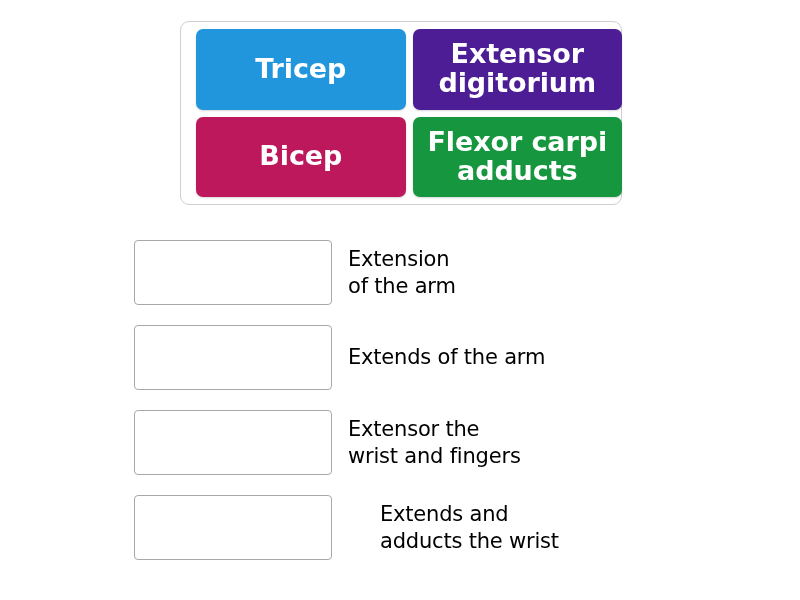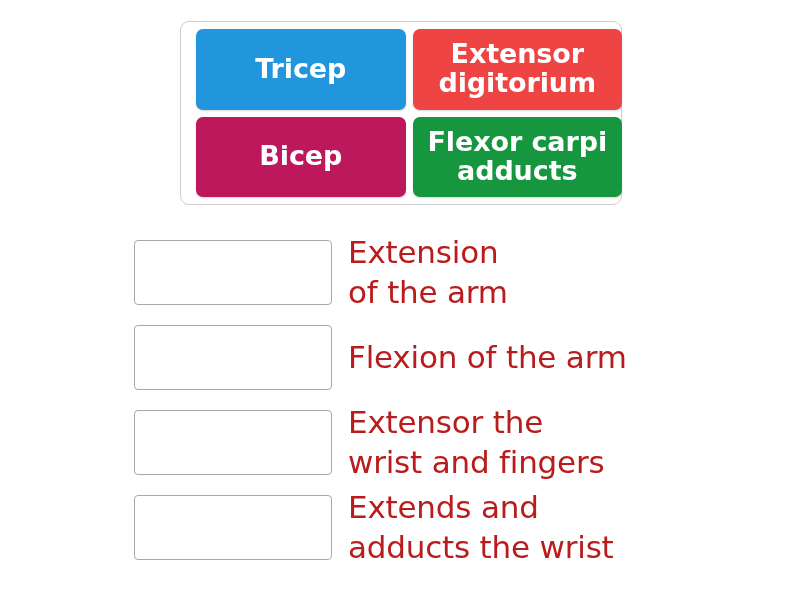--- a/index.html
+++ b/index.html
@@ -66,54 +66,55 @@
     width: 600px;
   }
   .answer-row {
     display: flex;
     align-items: flex-start;
     margin-bottom: 20px;
     height: 65px;
   }
   .answer-row:last-child {
     margin-bottom: 0;
+    gap: 32px;
   }
   .drop-zone {
     width: 198px;
     height: 65px;
     flex: 0 0 198px;
     box-sizing: border-box;
     background: #ffffff;
     border: 1px solid #a8a8a8;
     border-radius: 4px;
   }
   .answer-text {
     margin-left: 16px;
-    font-size: 31px;
+    font-size: 21px;
     line-height: 1.27;
-    color: #b91c1c;
+    color: #000000;
     letter-spacing: -0.2px;
     white-space: pre-line;
     align-self: center;
   }
   .answer-row.single-line .answer-text {
     align-self: center;
   }
 </style>
 </head>
 <body>
 
 <div id="tile-bank-card">
   <div id="tile-grid">
 
     <div class="tile" style="background:#2196dd">
       <span class="tile-label">Tricep</span>
     </div>
 
-    <div class="tile" style="background:#ef4444">
+    <div class="tile" style="background:#4c1d95">
       <span class="tile-label">Extensor digitorium</span>
     </div>
 
     <div class="tile" style="background:#be185d">
       <span class="tile-label">Bicep</span>
     </div>
 
     <div class="tile" style="background:#15963f">
       <span class="tile-label">Flexor carpi adducts</span>
     </div>
@@ -124,21 +125,21 @@
 <div id="answer-list">
 
   <div class="answer-row">
     <div class="drop-zone"></div>
     <div class="answer-text">Extension
 of the arm</div>
   </div>
 
   <div class="answer-row single-line">
     <div class="drop-zone"></div>
-    <div class="answer-text">Flexion of the arm</div>
+    <div class="answer-text">Extends of the arm</div>
   </div>
 
   <div class="answer-row">
     <div class="drop-zone"></div>
     <div class="answer-text">Extensor the
 wrist and fingers</div>
   </div>
 
   <div class="answer-row">
     <div class="drop-zone"></div>

